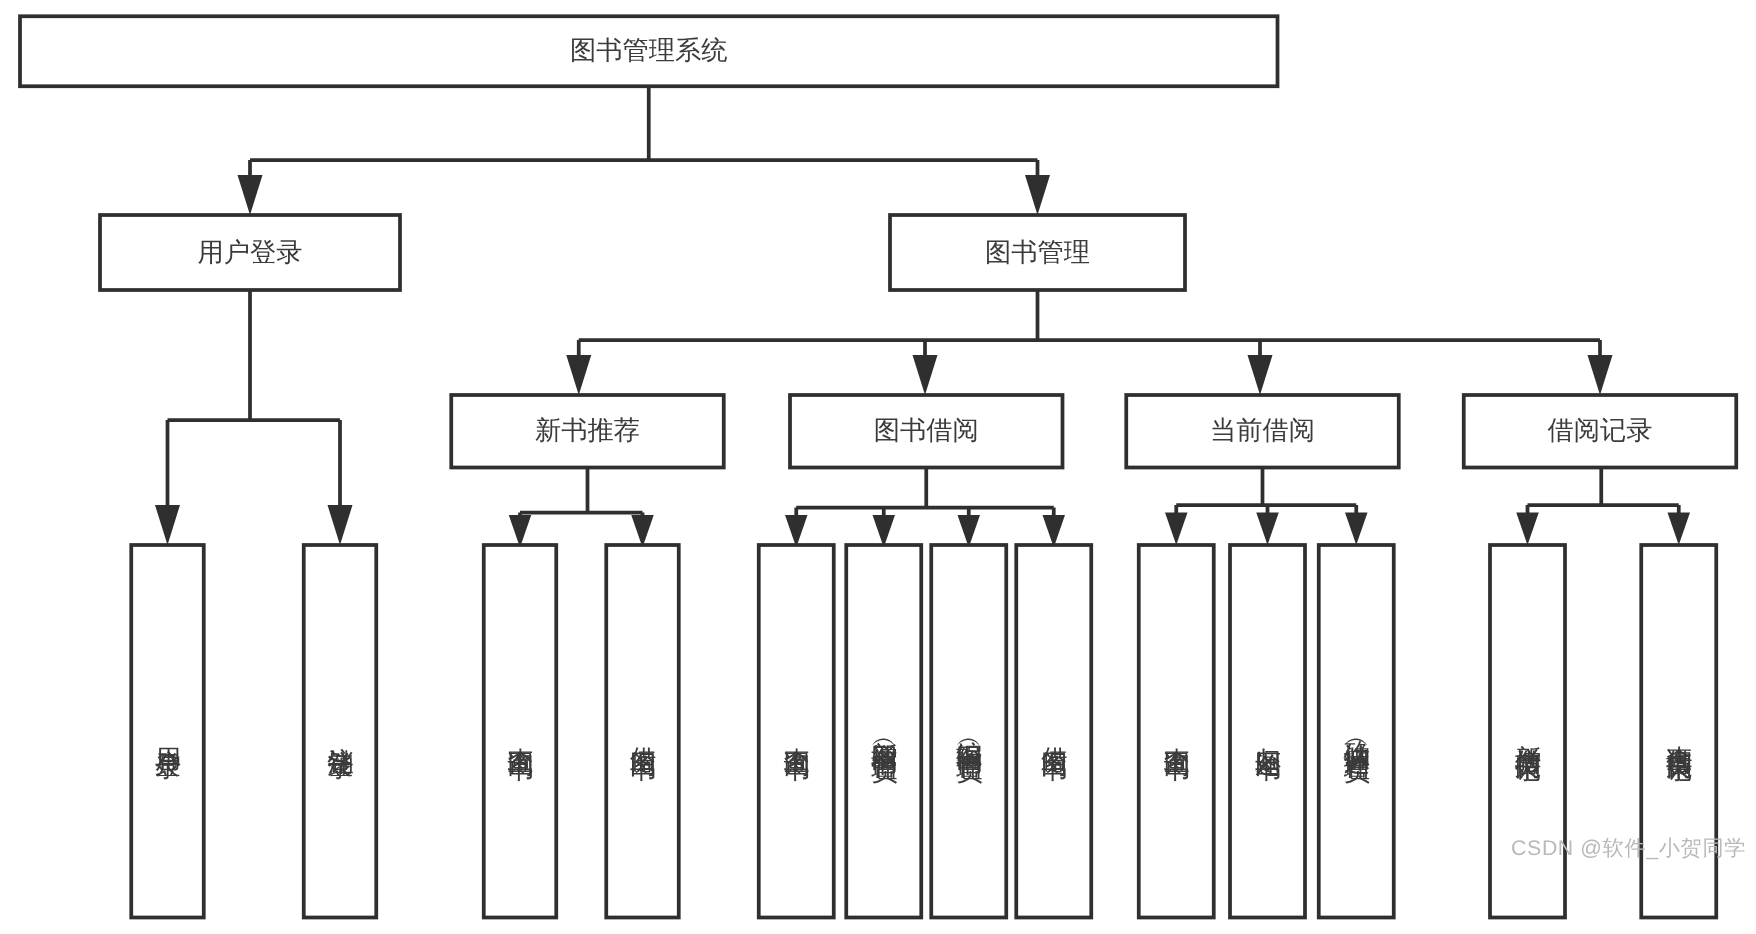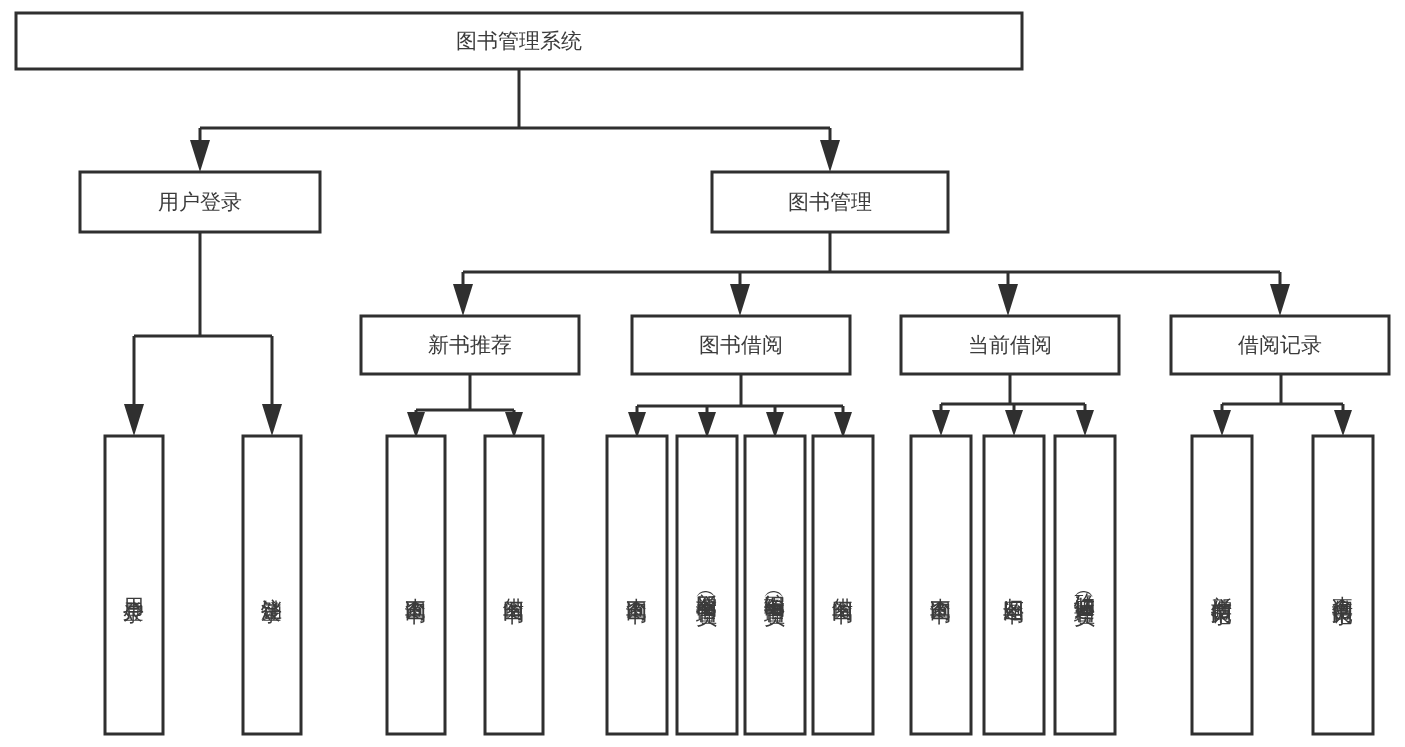--- a/index.html
+++ b/index.html
@@ -237,14 +237,15 @@
       <text class="node-label-v" x="1222" y="585">新增借阅记录</text>
     </g>
 
     <g>
       <rect class="node-rect" x="1313" y="436" width="60" height="298"></rect>
       <text class="node-label-v" x="1343" y="585">查询借阅记录</text>
     </g>
 
   </svg>
 
+  <div class="watermark">CSDN @软件_小贺同学</div>
 
 </div>
 
 </body></html>

